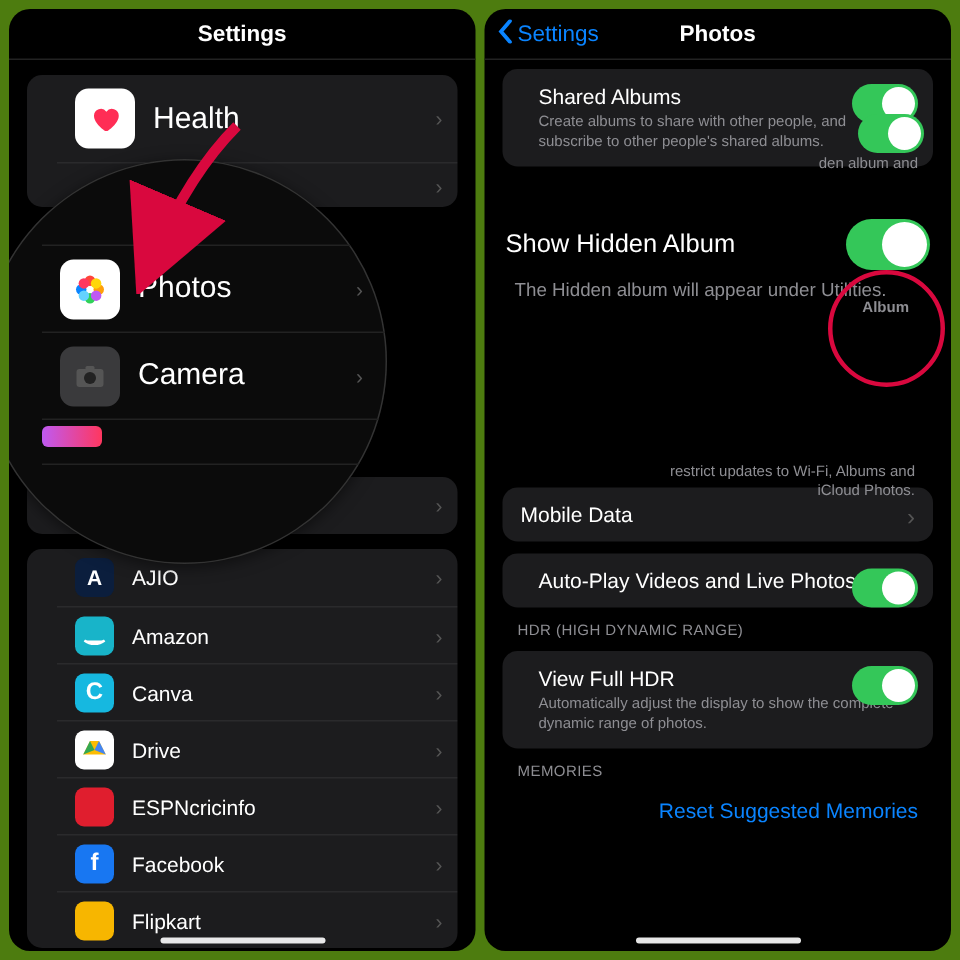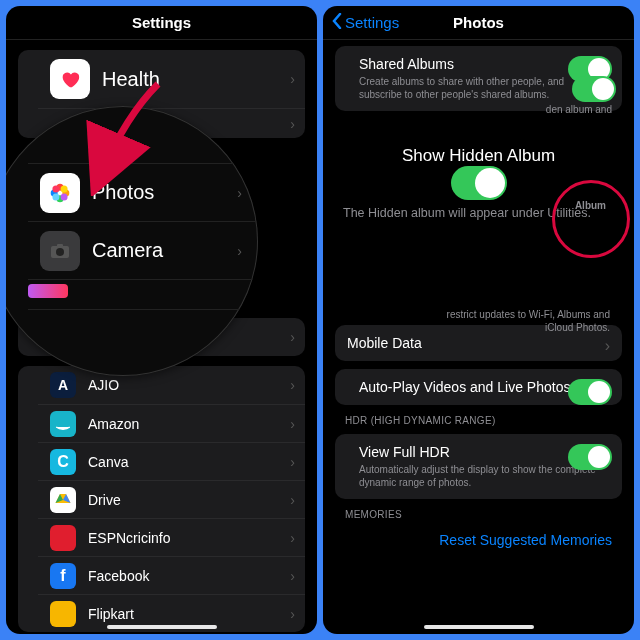--- a/index.html
+++ b/index.html
@@ -1,17 +1,17 @@
 <!DOCTYPE html>
 <html><head>
 <meta charset="utf-8">
 <style>
   * { box-sizing: border-box; margin: 0; padding: 0; font-family: -apple-system, "SF Pro Text", "Helvetica Neue", Arial, sans-serif; }
   body { background:#ffffff; width:640px; height:640px; overflow:hidden; }
-  .wrap { display:flex; gap:6px; padding:6px; width:640px; height:640px; background:#3b82f6; }
+  .wrap { display:flex; gap:6px; padding:6px; width:640px; height:640px; background:#4d7c0f; }
   .phone { position:relative; flex:1; background:#000; border-radius:14px; overflow:hidden; color:#fff; }
   .navbar { position:relative; height:34px; display:flex; align-items:center; justify-content:center; border-bottom:1px solid #222; }
   .navbar .title { font-size:15px; font-weight:600; color:#fff; }
   .navbar .back { position:absolute; left:8px; display:flex; align-items:center; gap:2px; color:#0a84ff; font-size:15px; }
   .navbar .back .chev { display:inline-block; }
   .content { position:absolute; top:34px; left:0; right:0; bottom:0; overflow:hidden; }
 
   
   .group { background:#1c1c1e; margin:10px 12px; border-radius:10px; overflow:hidden; }
   .row { display:flex; align-items:center; min-height:38px; padding:0 12px; position:relative;margin-left:20px; }
@@ -216,21 +216,21 @@
           </div>
         <div class="sub">Create albums to share with other people, and subscribe to other people's shared albums.</div>
       </div>
 
       <div class="float" style="top:88px;">
         <div class="sub" style="text-align:right;position:absolute;right:12px;top:-24px;font-size:10px;">den album and</div>
         <div style="position:absolute;right:8px;top:-52px;" class="toggle">
             <div class="knob"></div>
           </div>
 
-        <div style="display:flex;align-items:center;justify-content:space-between;margin:18px 4px 6px;flex-direction:column;">
+        <div style="display:flex;align-items:center;justify-content:space-between;margin:18px 4px 6px;">
           <span class="lab" style="font-size:17px;">Show Hidden Album</span>
           <div style="position:relative;">
             <div class="toggle" style="width:56px;height:34px;border-radius:17px;position:relative;">
               <div class="knob" style="width:30px;height:30px;top:2px;right:2px;"></div>
             </div>
           </div>
         </div>
         <div class="sub" style="text-align:right;position:absolute;right:18px;top:72px;font-size:10px;font-weight:bold;">Album</div>
         <div class="sub" style="font-size:12.5px;margin:6px 10px 0;">The Hidden album will appear under Utilities.</div>
       </div>

